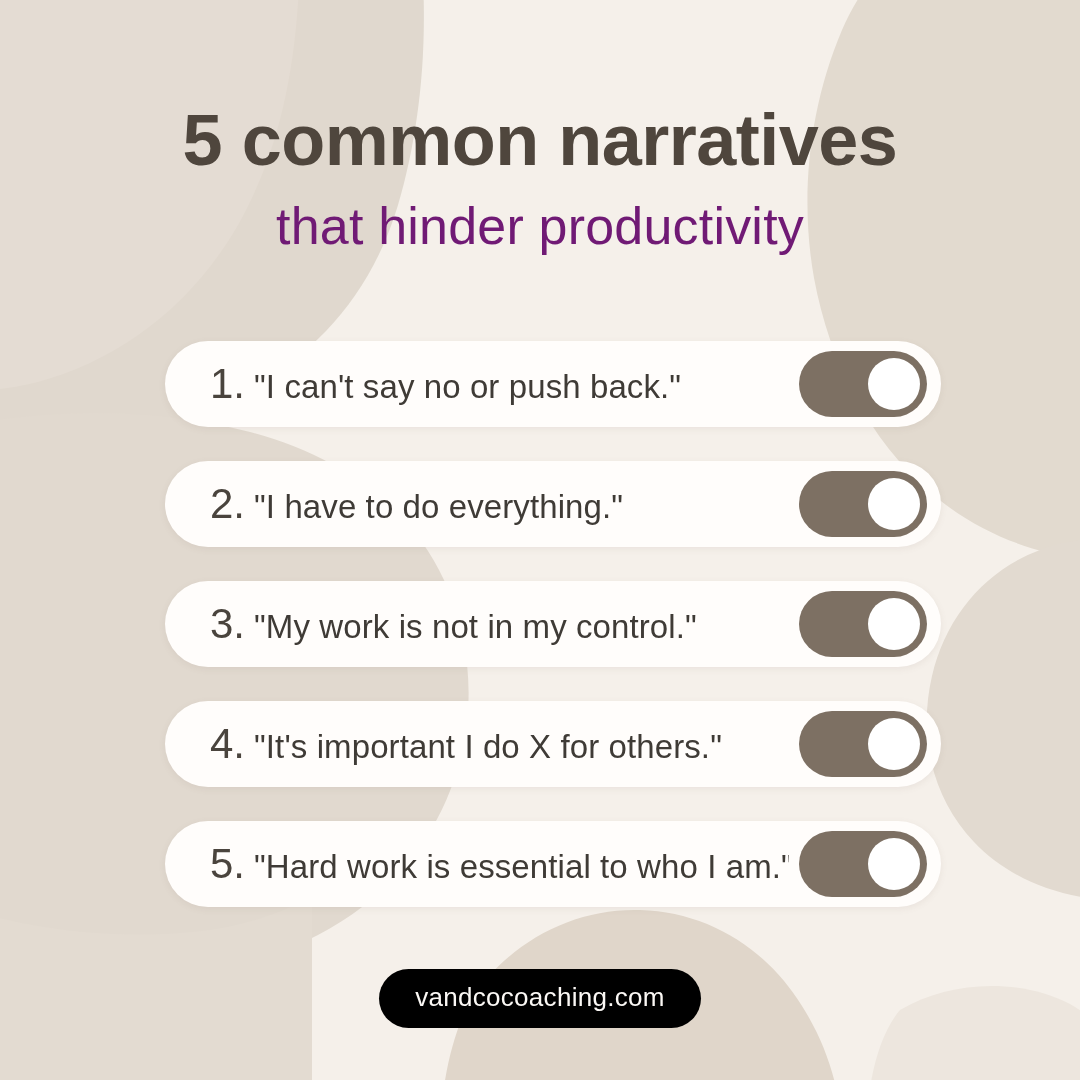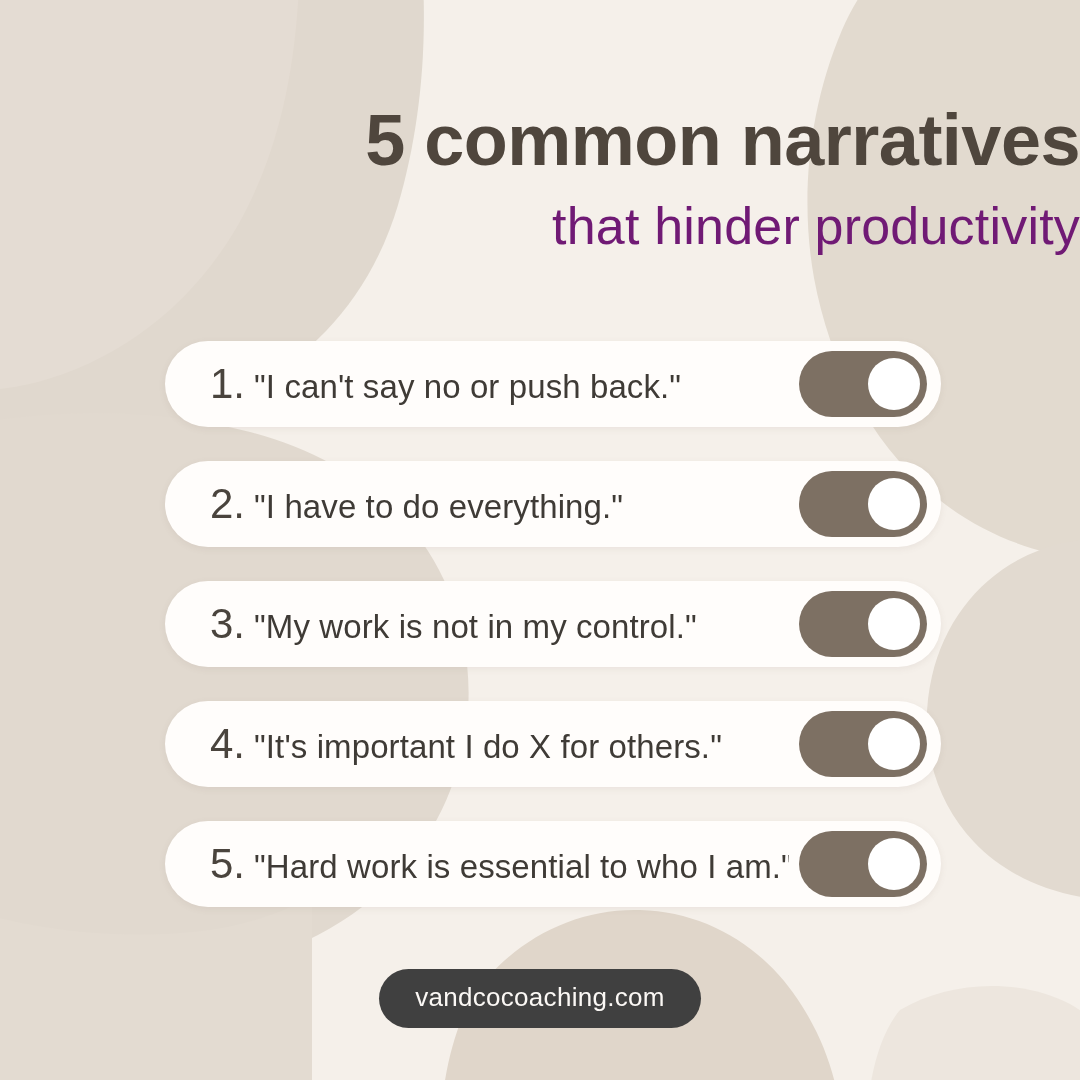--- a/index.html
+++ b/index.html
@@ -29,21 +29,21 @@
   #content {
     position:relative;
     z-index:2;
     width:1080px; height:1080px;
   }
 
   
   .heading-block {
     position:absolute;
     top:104px; left:0; right:0;
-    text-align:right;
+    text-align:center;
   }
   .title {
     font-size:72px;
     font-weight:700;
     letter-spacing:-0.5px;
     color:#4F463D;
     line-height:1.0;
   }
   .subtitle {
     margin-top:24px;
@@ -120,21 +120,21 @@
 
   
   .footer {
     position:absolute;
     left:0; right:0;
     top:969px;
     text-align:center;
   }
   .footer-pill {
     display:inline-block;
-    background:#404040;
+    background:#000000;
     color:#FBF8F5;
     font-size:26px;
     font-weight:400;
     letter-spacing:0.3px;
     padding:13px 36px 15px 36px;
     border-radius:30px;
   }
 </style>
 </head>
 <body>

